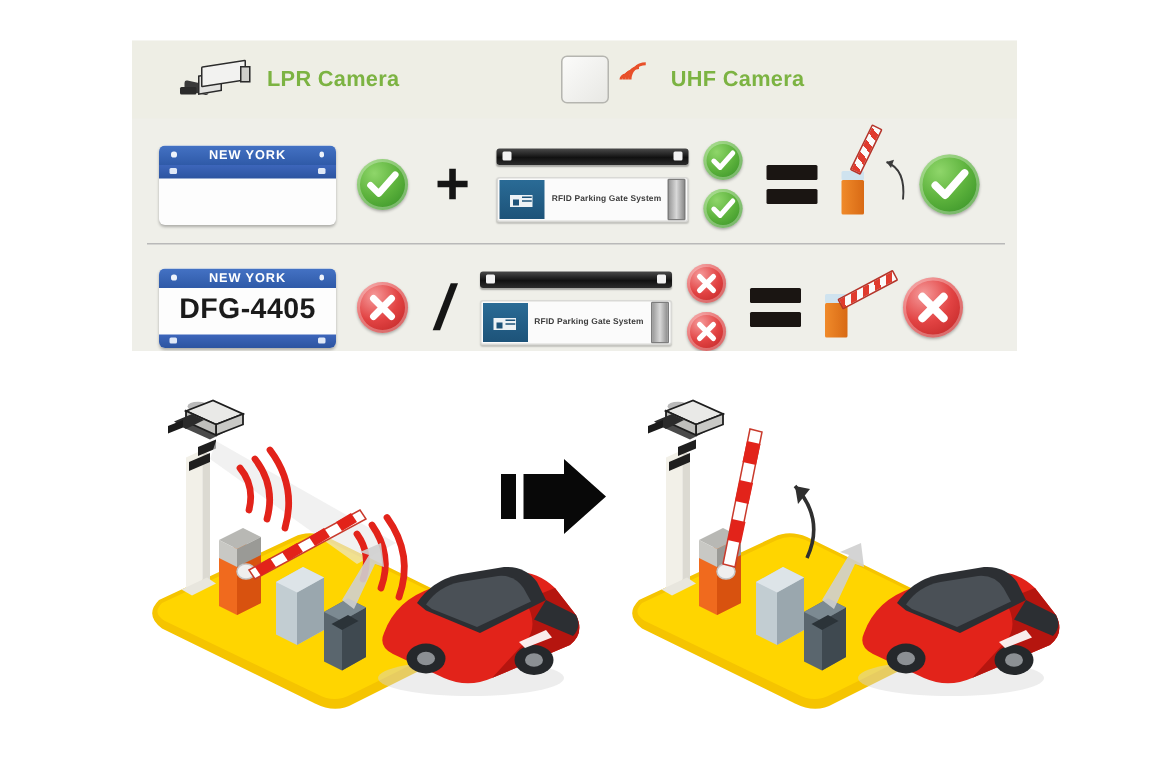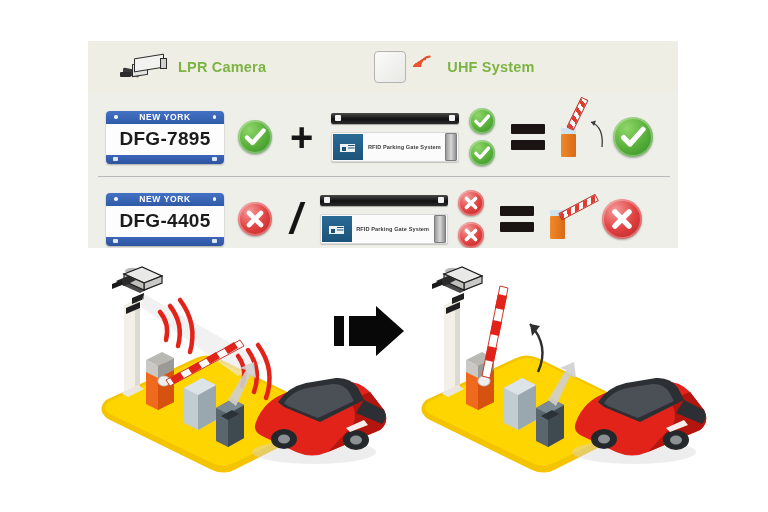--- a/index.html
+++ b/index.html
@@ -7,21 +7,21 @@
     width:768px;height:512px;
     background:#ffffff;
     font-family:"Liberation Sans", sans-serif;
     overflow:hidden;
     position:relative;
   }
 
   
   #logic-panel{
     position:absolute;
-    left:88px; top:41px;
+    left:88px; top:27px;
     width:590px; height:207px;
     background:#efefe9;
     overflow:hidden;
   }
   #legend-bar{
     position:absolute; left:0; top:0;
     width:100%; height:52px;
     background:#eeeee5;
     display:flex; align-items:center;
   }
@@ -223,35 +223,34 @@
     </div>
 
     <div class="legend-group" id="legend-uhf">
       <div class="reader-icon"></div>
       <div class="waves">
         <i></i>
           <i></i>
           <i></i>
           <i></i>
       </div>
-      <span class="legend-label">UHF System</span>
+      <span class="legend-label">UHF Camera</span>
     </div>
   </div>
 
   <div id="row-divider"></div>
 
   <div class="logic-row" id="logic-row-1">
 
     <div class="plate">
       <div class="plate-top">
         <span class="dot l"></span>
         <span>NEW YORK</span>
         <span class="dot r"></span>
       </div>
-      <div class="plate-num">DFG-7895</div>
       <div class="plate-bot">
         <span class="pin l"></span>
           <span class="pin r"></span>
       </div>
     </div>
 
     <div class="badge ok" style="margin-left:14px">
       <svg viewBox="0 0 34 34">
           <path d="M9 17.5 L14.5 23 L25.5 10.5" fill="none" stroke="#ffffff" stroke-width="4.4" stroke-linecap="round" stroke-linejoin="round"></path>
         </svg>

